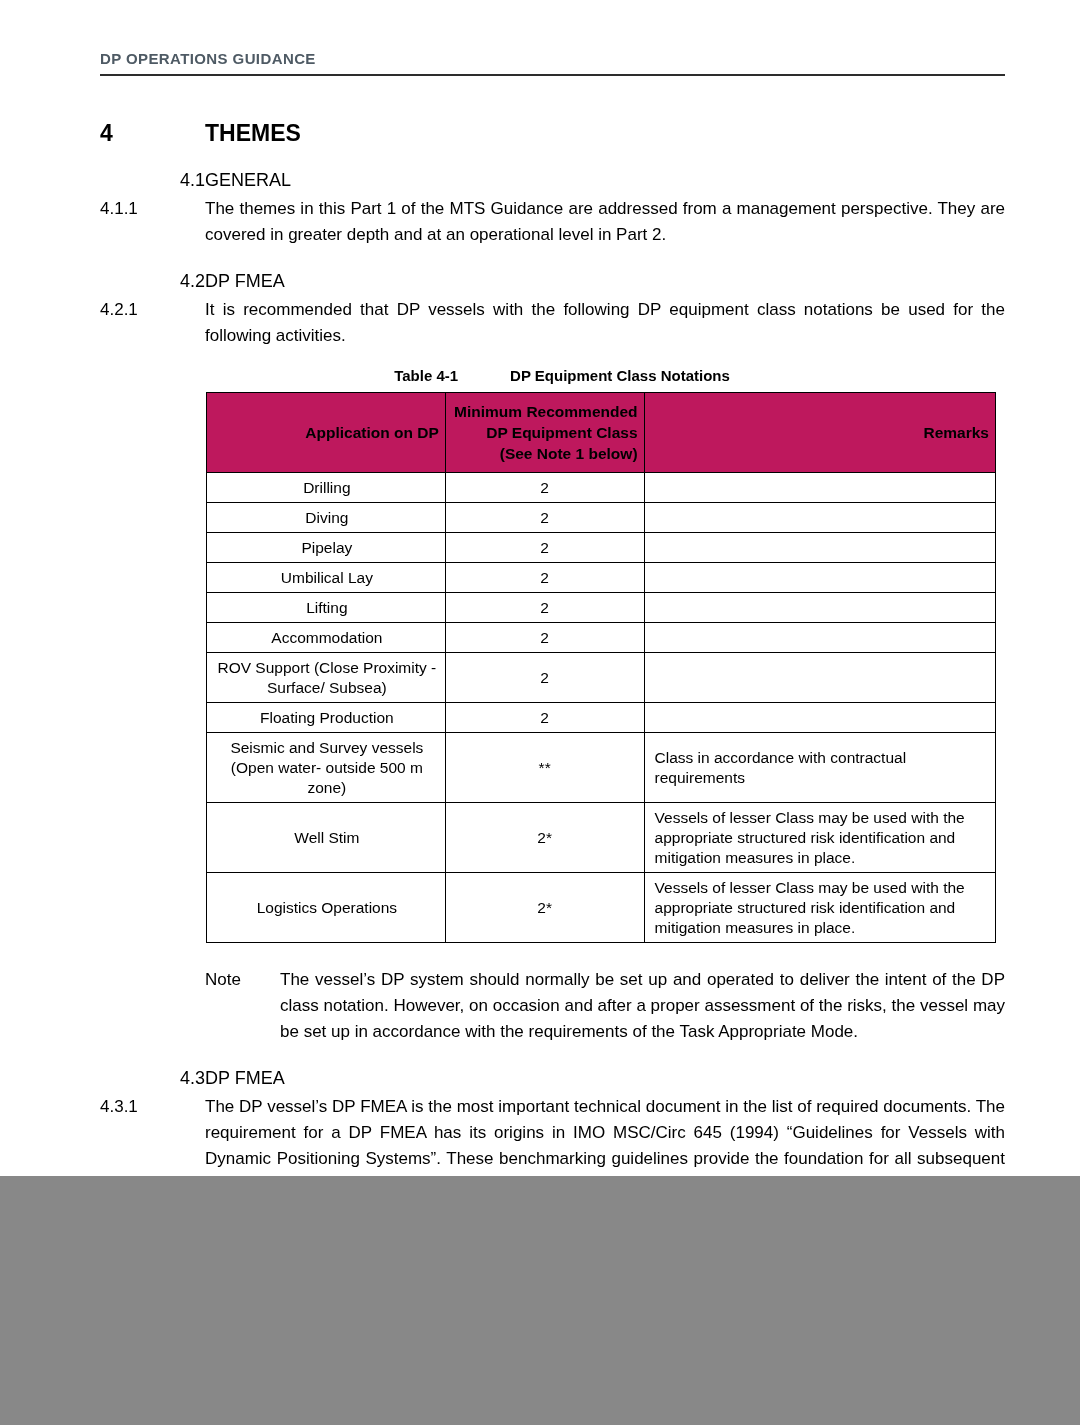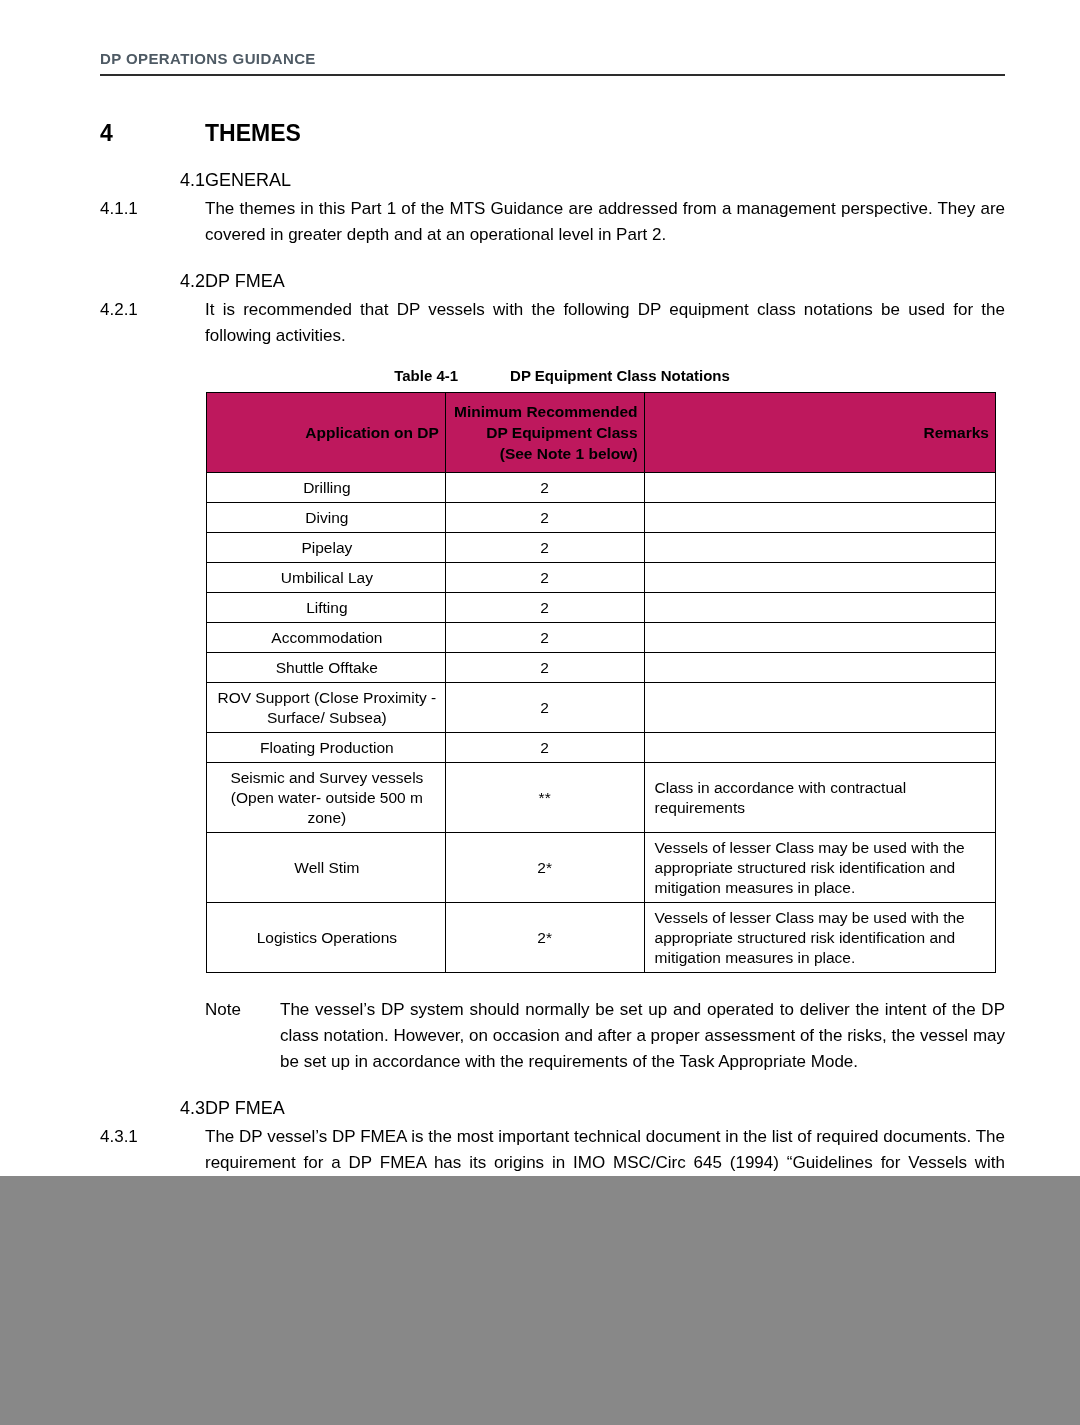--- a/index.html
+++ b/index.html
@@ -191,25 +191,20 @@
           <td class="c-class">2</td>
           <td class="c-remarks"></td>
         </tr>
         <tr>
           <td class="c-app">Lifting</td>
           <td class="c-class">2</td>
           <td class="c-remarks"></td>
         </tr>
         <tr>
           <td class="c-app">Accommodation</td>
-          <td class="c-class">2</td>
-          <td class="c-remarks"></td>
-        </tr>
-        <tr>
-          <td class="c-app">Shuttle Offtake</td>
           <td class="c-class">2</td>
           <td class="c-remarks"></td>
         </tr>
         <tr>
           <td class="c-app">ROV Support (Close Proximity - Surface/ Subsea)</td>
           <td class="c-class">2</td>
           <td class="c-remarks"></td>
         </tr>
         <tr>
           <td class="c-app">Floating Production</td>

